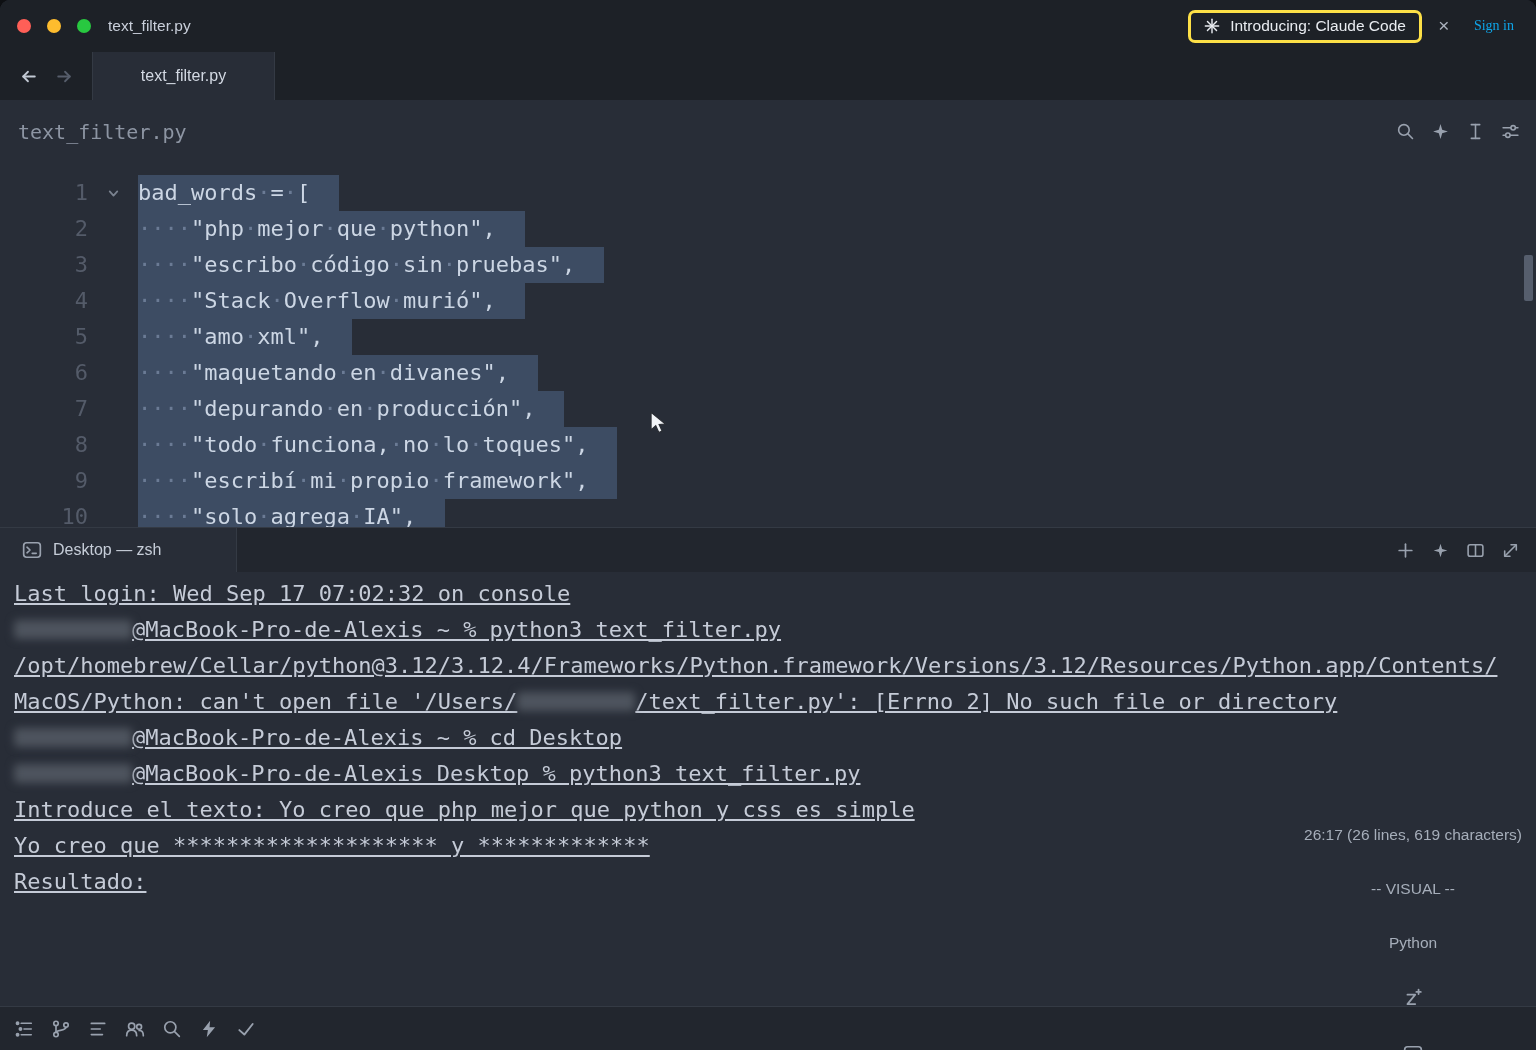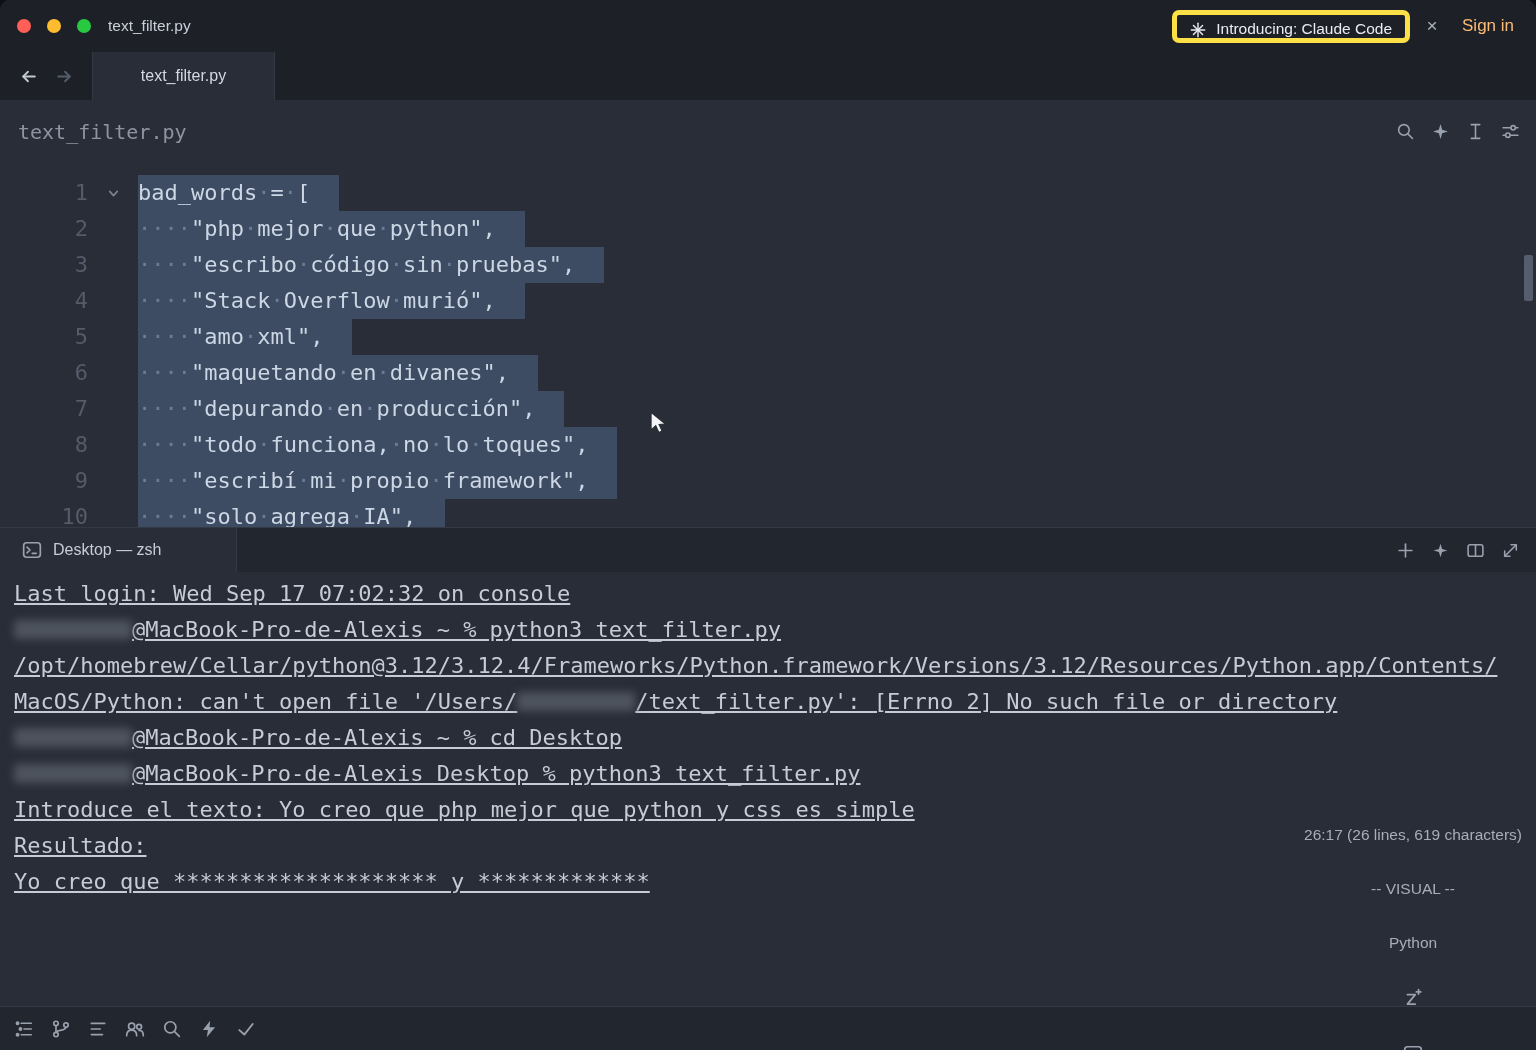--- a/index.html
+++ b/index.html
@@ -9,26 +9,26 @@
 
   
   .titlebar { height: 52px; flex: none; background: #1d2127; display: flex; align-items: center; }
   .lights { display: flex; gap: 16px; padding-left: 17px; }
   .light { width: 14px; height: 14px; border-radius: 50%; display: inline-block; }
   .light.red { background: #ff5f57; }
   .light.yellow { background: #febc2e; }
   .light.green { background: #28c840; }
   .window-title { margin-left: 17px; color: #c9cfda; font-size: 15.5px; }
   .titlebar-right { margin-left: auto; display: flex; align-items: center; gap: 8px; padding-right: 14px; }
-  .banner { display: flex; align-items: flex-end; gap: 10px; height: 33px; padding: 0 13px;
-            border: 5px solid #fde047; border-radius: 7px; color: #e9ecf1; font-size: 15.5px; cursor: default; }
+  .banner { display: flex; align-items: center; gap: 10px; height: 33px; padding: 0 13px;
+            border: 3px solid #fde047; border-radius: 7px; color: #e9ecf1; font-size: 15.5px; cursor: default; }
   .banner-star { color: #e9ecf1; display: flex; }
   .banner-close { width: 28px; height: 28px; display: flex; align-items: center; justify-content: center;
                   color: #aab1bd; font-size: 19px; border-radius: 6px; }
-  .sign-in { color: #fdba74; font-size: 17px; padding: 0 8px; }
+  .sign-in { color: #0ea5e9; font-size: 14px; padding: 0 8px; font-family: Liberation Serif, serif; }
 
   
   .tabbar { height: 48px; flex: none; background: #1d2127; display: flex; align-items: stretch; }
   .nav-btns { display: flex; align-items: center; gap: 16px; padding: 0 18px; color: #c2c9d4; }
   .nav-btns .disabled { color: #565d6b; }
   .tab { width: 183px; background: #282d37; border-left: 1px solid #343a44; border-right: 1px solid #343a44;
          color: #d3d9e3; font-size: 16px; display: flex; align-items: center; justify-content: center; }
 
   
   .toolbar { height: 63px; flex: none; background: #282d37; display: flex; align-items: center; }
@@ -215,22 +215,22 @@
       </div>
     </div>
     <div class="term-body">
         <div class="tline"><span>Last login: Wed Sep 17 07:02:32 on console</span></div>
         <div class="tline"><span class="redacted"></span><span>@MacBook-Pro-de-Alexis ~ % python3 text_filter.py</span></div>
         <div class="tline"><span>/opt/homebrew/Cellar/python@3.12/3.12.4/Frameworks/Python.framework/Versions/3.12/Resources/Python.app/Contents/</span></div>
         <div class="tline"><span>MacOS/Python: can't open file '/Users/</span><span class="redacted"></span><span>/text_filter.py': [Errno 2] No such file or directory</span></div>
         <div class="tline"><span class="redacted"></span><span>@MacBook-Pro-de-Alexis ~ % cd Desktop</span></div>
         <div class="tline"><span class="redacted"></span><span>@MacBook-Pro-de-Alexis Desktop % python3 text_filter.py</span></div>
         <div class="tline"><span>Introduce el texto: Yo creo que php mejor que python y css es simple</span></div>
+        <div class="tline"><span>Yo creo que ******************** y *************</span></div>
         <div class="tline"><span>Resultado:</span></div>
-        <div class="tline"><span>Yo creo que ******************** y *************</span></div>
       </div>
   </section>
 
   <footer class="statusbar">
     <div class="sb-left">
       <span class="icon-btn">
         <svg width="20" height="20" viewBox="0 0 18 18" fill="none" stroke="currentColor" stroke-width="1.5" stroke-linecap="round">
             <circle cx="3.2" cy="3.8" r="1" fill="currentColor"></circle>
             <line x1="6.5" y1="3.8" x2="15.5" y2="3.8"></line>
             <circle cx="5.8" cy="9" r="1" fill="currentColor"></circle>

